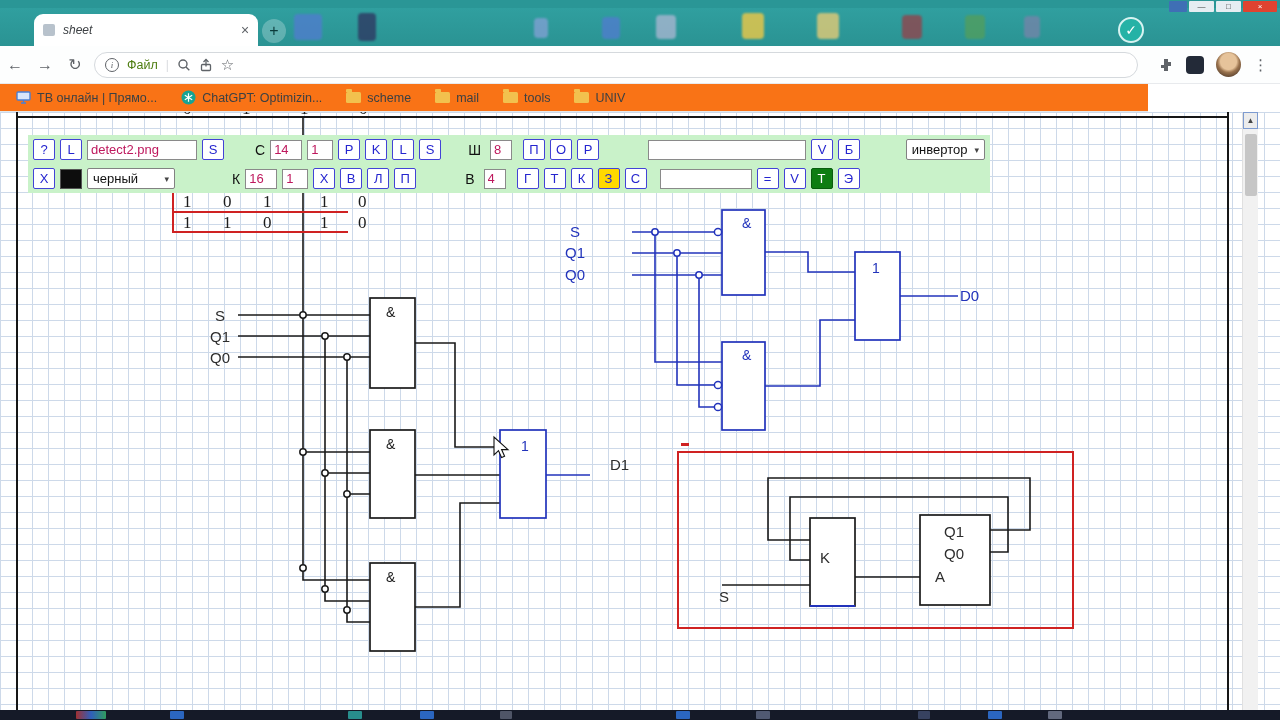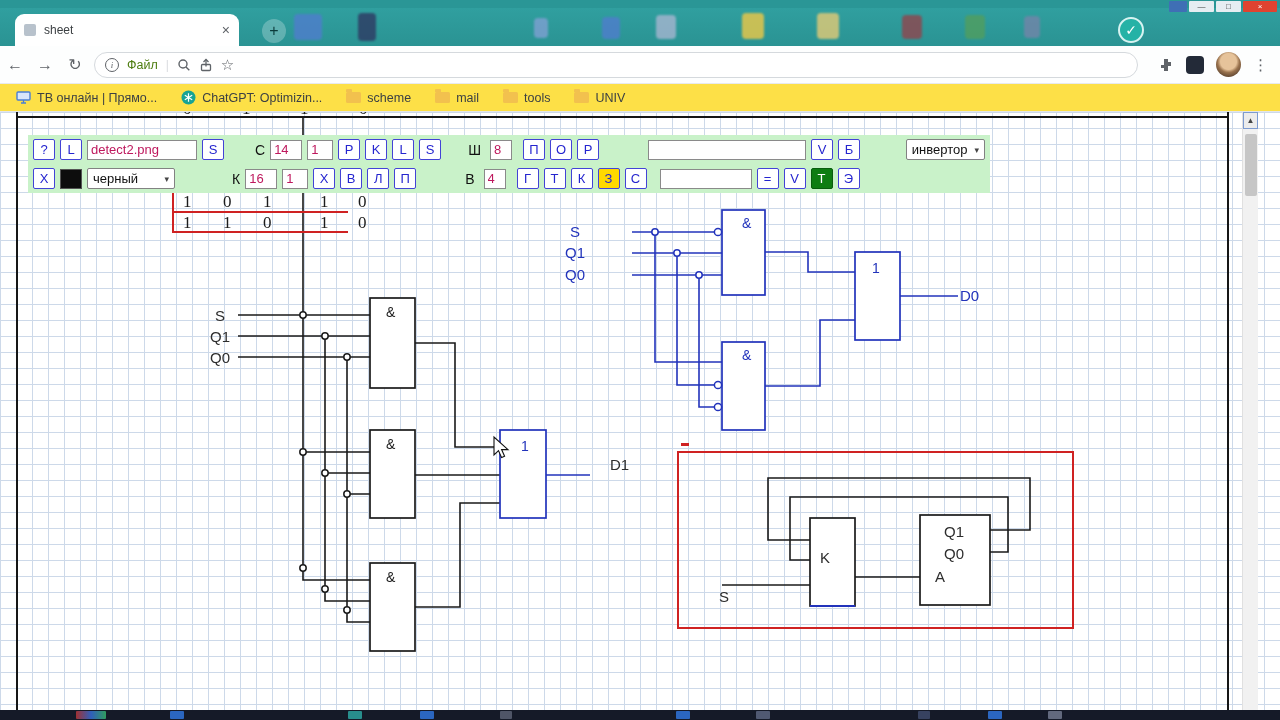--- a/index.html
+++ b/index.html
@@ -9,41 +9,41 @@
 
 
 .os-titlebar{position:absolute;top:0;left:0;width:1280px;height:8px;background:#2a9696;z-index:30;}
 .win-controls{position:absolute;top:1px;right:3px;height:12px;display:flex;gap:2px;z-index:40;}
 .win-chip{width:18px;height:11px;background:#3f6fb5;border-radius:1px;}
 .win-btn{width:25px;height:11px;background:#e6edf2;color:#333;font-size:8px;line-height:11px;text-align:center;border-radius:1px;}
 .win-btn.close{background:#e04330;color:#fff;width:34px;}
 
 .tabstrip{position:absolute;top:8px;left:0;width:1280px;height:38px;background:linear-gradient(#309f9f,#2a9393);z-index:20;}
 .blob{position:absolute;border-radius:4px;filter:blur(1.2px);opacity:.85;}
-.tab{position:absolute;left:15px;top:6px;width:224px;height:32px;background:#fff;border-radius:9px 9px 0 0;display:flex;align-items:center;padding:0 9px;gap:8px;}
+.tab{position:absolute;left:34px;top:6px;width:224px;height:32px;background:#fff;border-radius:9px 9px 0 0;display:flex;align-items:center;padding:0 9px;gap:8px;font-style:italic;}
 .favicon{width:12px;height:12px;background:#b8c2cc;border-radius:2px;flex:none;}
 .tab-title{font-size:12px;color:#3c4043;flex:1;}
 .tab-close{font-size:14px;color:#5f6368;}
 .newtab{position:absolute;left:262px;top:11px;width:24px;height:24px;border-radius:50%;background:rgba(255,255,255,.25);color:#0b3b3b;font-size:16px;line-height:23px;text-align:center;}
 .profile-check{position:absolute;left:1118px;top:9px;width:26px;height:26px;border-radius:50%;background:#25b2a6;color:#fff;font-size:14px;line-height:23px;text-align:center;border:2px solid #d7f3f1;}
 
 .navbar{position:absolute;top:46px;left:0;width:1280px;height:38px;background:#fdfefe;border-bottom:1px solid #e8eaed;display:flex;align-items:center;z-index:20;}
 .nav-ico{width:30px;text-align:center;font-size:16px;color:#5f6368;flex:none;}
 .omnibox{height:26px;flex:1;margin:0 8px 0 4px;border:1px solid #d5d9dd;border-radius:13px;background:#fff;display:flex;align-items:center;padding:0 10px;gap:8px;}
 .info-circ{width:14px;height:14px;border:1px solid #5f6368;border-radius:50%;color:#5f6368;font-size:9px;line-height:12px;text-align:center;font-style:italic;font-family:"Liberation Serif",serif;flex:none;}
 .url-scheme{font-size:12.5px;color:#4d7c0f;}
 .url-div{color:#dadce0;font-size:12px;}
 .url-path{font-size:13px;color:#202124;flex:1;}
 .star{font-size:15px;color:#5f6368;}
 .nav-right{display:flex;align-items:center;gap:12px;padding:0 12px;}
 .ext-dark{width:18px;height:18px;border-radius:4px;background:#232a38;}
 .avatar{width:25px;height:25px;border-radius:50%;background:radial-gradient(circle at 50% 38%,#e6c39a 0 40%,#9a734e 55%,#5d4430 80%,#3e2d20);}
 .menu-dots{font-size:15px;color:#5f6368;}
 
-.bookmarks{position:absolute;top:84px;left:0;width:1280px;height:28px;background:#fde047;border-bottom:1px solid #e4e6e8;display:flex;align-items:center;gap:24px;padding:0 16px;z-index:20;}
+.bookmarks{position:absolute;top:84px;left:0;width:1148px;height:28px;background:#f97316;border-bottom:1px solid #e4e6e8;display:flex;align-items:center;gap:24px;padding:0 16px;z-index:20;}
 .bm{display:flex;align-items:center;gap:6px;font-size:12.5px;color:#3c4043;}
 .folder{width:15px;height:11px;background:#f2c14e;border-radius:1.5px;position:relative;flex:none;}
 .folder:before{content:"";position:absolute;top:-3px;left:0;width:6px;height:3px;background:#f2c14e;border-radius:1px 1px 0 0;}
 
 
 .grid-bg{position:absolute;left:0;top:112px;width:1280px;height:598px;background-color:#fff;
  background-image:linear-gradient(to right,#cdd9e9 1px,transparent 1px),linear-gradient(to bottom,#cdd9e9 1px,transparent 1px);
  background-size:16px 16px;}
 .schematic{position:absolute;left:0;top:0;width:1280px;height:720px;pointer-events:none;}
 .fline{position:absolute;background:#161616;}

